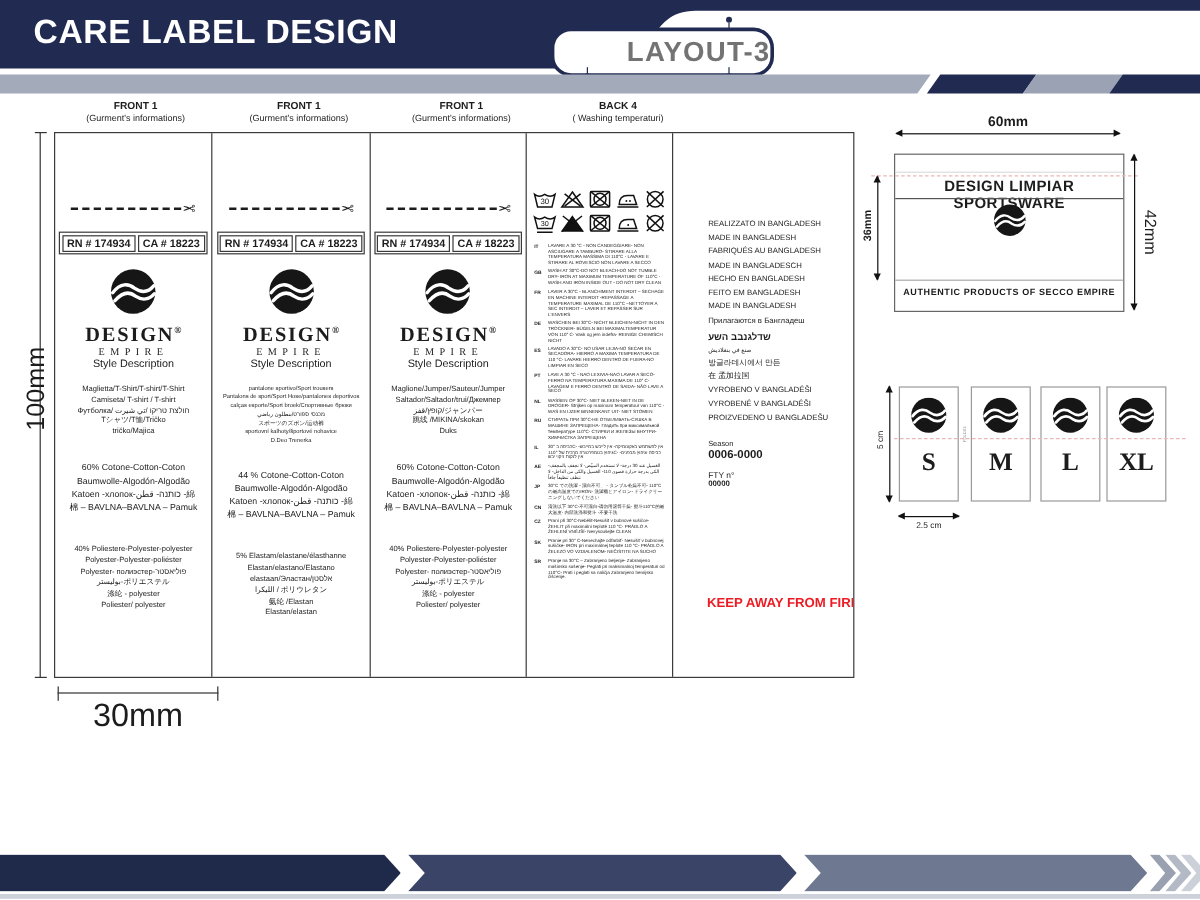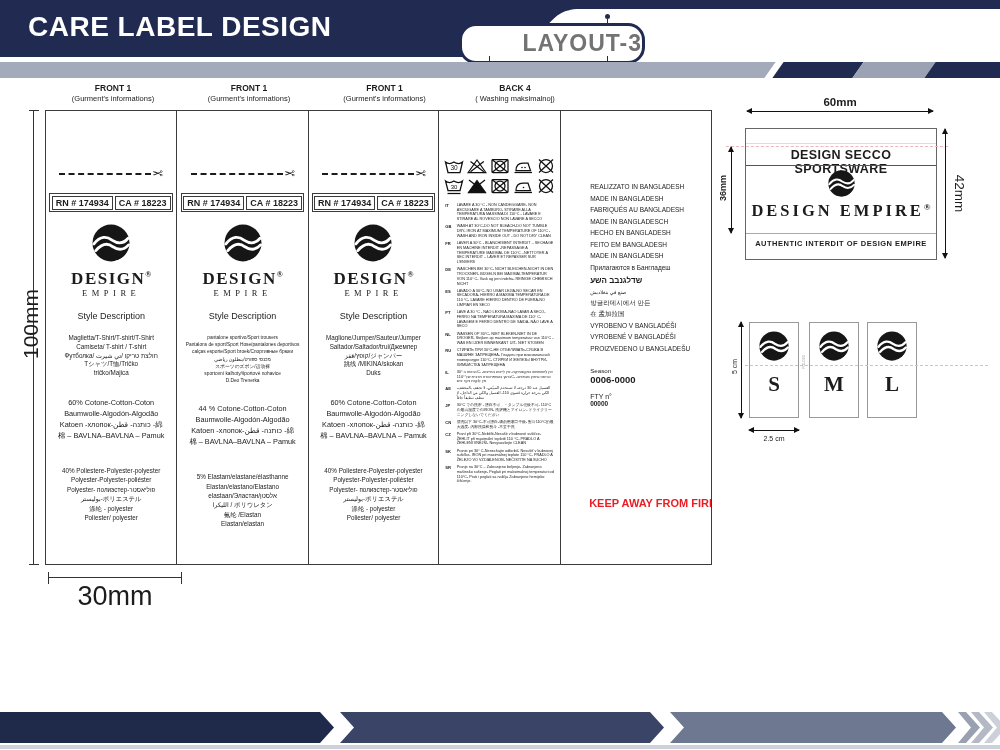--- a/index.html
+++ b/index.html
@@ -51,21 +51,21 @@
   .cutline{margin:56px auto 0;display:flex;align-items:center;justify-content:center;}
   .dash{width:92px;border-top:2.2px dashed #1c1c1c;}
   .scissors{font-size:13px;line-height:1;transform:scaleX(-1);display:inline-block;margin-left:1px;}
   .rnrow{display:inline-flex;margin-top:13px;border:1.4px solid #3a3a3a;padding:1.5px;gap:2px;}
   .rncell{border:1.1px solid #3a3a3a;font-weight:bold;font-size:9px;padding:1px 3px;white-space:nowrap;}
   .logo{margin-top:12px;line-height:0;}
   .brandword{margin-top:8px;font-family:"Liberation Serif",serif;font-weight:bold;
              font-size:17px;letter-spacing:1.5px;line-height:1;}
   .reg{font-size:8px;vertical-align:super;letter-spacing:0;}
   .brandsub{font-family:"Liberation Serif",serif;font-size:8.5px;letter-spacing:4.5px;margin-top:1px;}
-  .stylehdr{margin-top:13px;font-size:9px;}
+  .stylehdr{font-size:9px;}
   .lines{line-height:1.4;}
   .lines.style{margin-top:13px;font-size:6.3px;}
   .lines.style.tight{font-size:4.8px;line-height:1.5;}
   .lines.comp1{margin-top:20px;font-size:7.3px;line-height:1.5;}
   .lines.comp2{margin-top:24px;font-size:6.3px;line-height:1.5;}
   
   .care{padding:0 3px;}
   .icons{margin-top:46px;display:flex;justify-content:center;gap:1px;}
   .icons.second{margin-top:2px;}
   .icons svg{flex:0 0 auto;}
@@ -177,21 +177,21 @@
         <div class="ph2">(Gurment's informations)</div>
       </div>
 
       <div class="phdr">
         <div class="ph1">FRONT 1</div>
         <div class="ph2">(Gurment's informations)</div>
       </div>
 
       <div class="phdr">
         <div class="ph1">BACK 4</div>
-        <div class="ph2">( Washing maksimalnoj)</div>
+        <div class="ph2">( Washing temperaturi)</div>
       </div>
     </div>
 
   <div class="tick-v" style="left:33px;top:110px;height:455px;"></div>
   <div class="dim dim-100">100mm</div>
   <div class="tick-h" style="left:48px;top:577px;width:134px;"></div>
   <div class="dim dim-30">30mm</div>
 
   <div class="sheet">
 
@@ -472,28 +472,27 @@
       <div class="fty-value">00000</div>
       <div class="warning" style="color:#ed1c24;">KEEP AWAY FROM FIRE</div>
     </div>
   </div>
 
   <div class="arr-h" style="left:747px;top:111px;width:186px;"></div>
   <div class="dim dim-60">60mm</div>
 
   <div class="brandbox">
     <div class="bb-line bb-l1"></div>
-    <div class="bb-title">DESIGN SECCO SPORTSWARE</div>
+    <div class="bb-title">DESIGN LIMPIAR SPORTSWARE</div>
     <div class="bb-line bb-l2"></div>
     <div class="bb-logo"><svg width="27" height="27">
           <use href="#swirl"></use>
         </svg></div>
-    <div class="bb-word"><span>DESIGN EMPIRE</span><span class="reg">®</span></div>
     <div class="bb-line bb-l3"></div>
-    <div class="bb-footer">AUTHENTIC INTERDIT OF DESIGN EMPIRE</div>
+    <div class="bb-footer">AUTHENTIC PRODUCTS OF SECCO EMPIRE</div>
   </div>
 
   <div class="foldline" style="left:726px;top:146px;width:222px;"></div>
   <div class="arr-v" style="left:945px;top:129px;height:129px;"></div>
   <div class="dim dim-42">42mm</div>
   <div class="arr-v" style="left:731px;top:147px;height:86px;"></div>
   <div class="dim dim-36">36mm</div>
 
   <div class="sizes">
 
@@ -511,20 +510,26 @@
         <div class="s-letter">M</div>
       </div>
 
       <div class="sizebox">
         <svg width="30" height="30">
           <use href="#swirl"></use>
         </svg>
         <div class="s-letter">L</div>
       </div>
 
+      <div class="sizebox">
+        <svg width="30" height="30">
+          <use href="#swirl"></use>
+        </svg>
+        <div class="s-letter">XL</div>
+      </div>
     </div>
   <div class="arr-v" style="left:741px;top:322px;height:96px;"></div>
   <div class="dim dim-5cm">5 cm</div>
   <div class="arr-h" style="left:749px;top:430px;width:50px;"></div>
   <div class="dim dim-25">2.5 cm</div>
   <div class="foldline" style="left:745px;top:365px;width:243px;"></div>
   <span class="foldmark">FOLD03</span>
 
   <div class="fband fb1"></div>
   <div class="fband fb2"></div>

